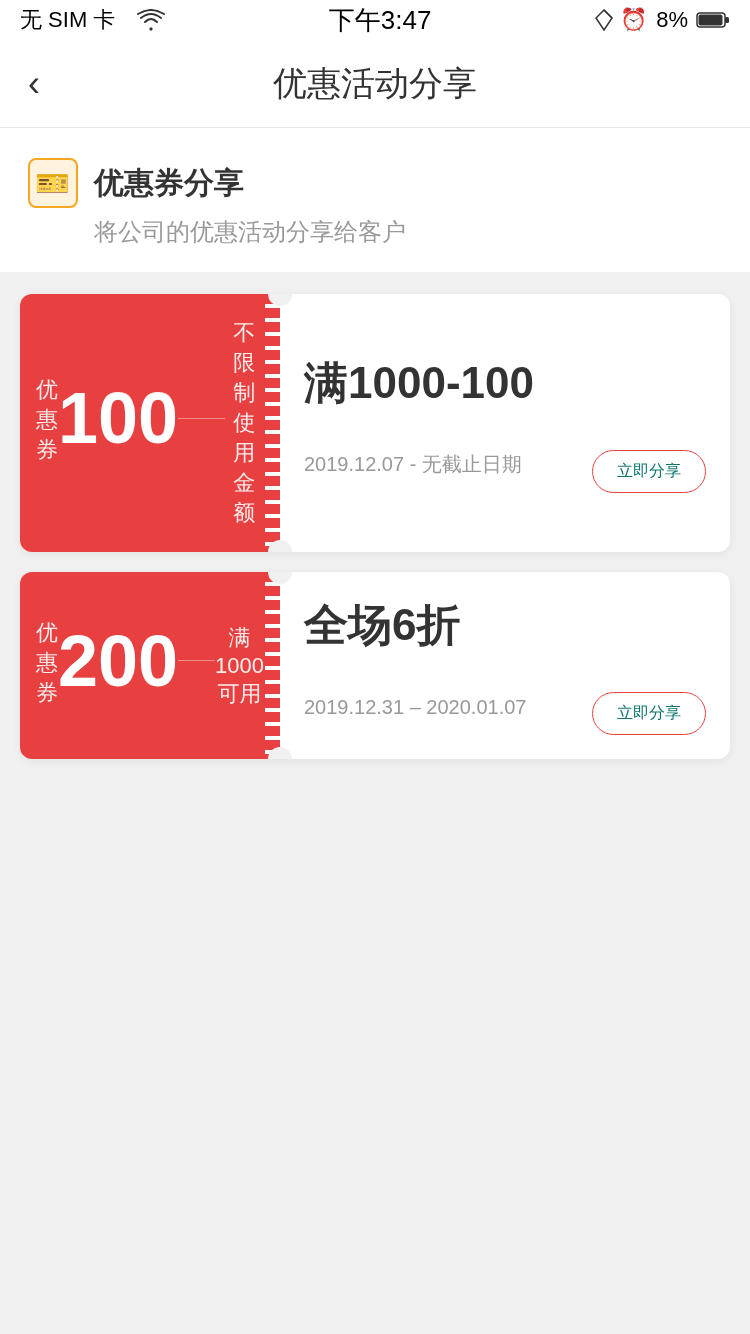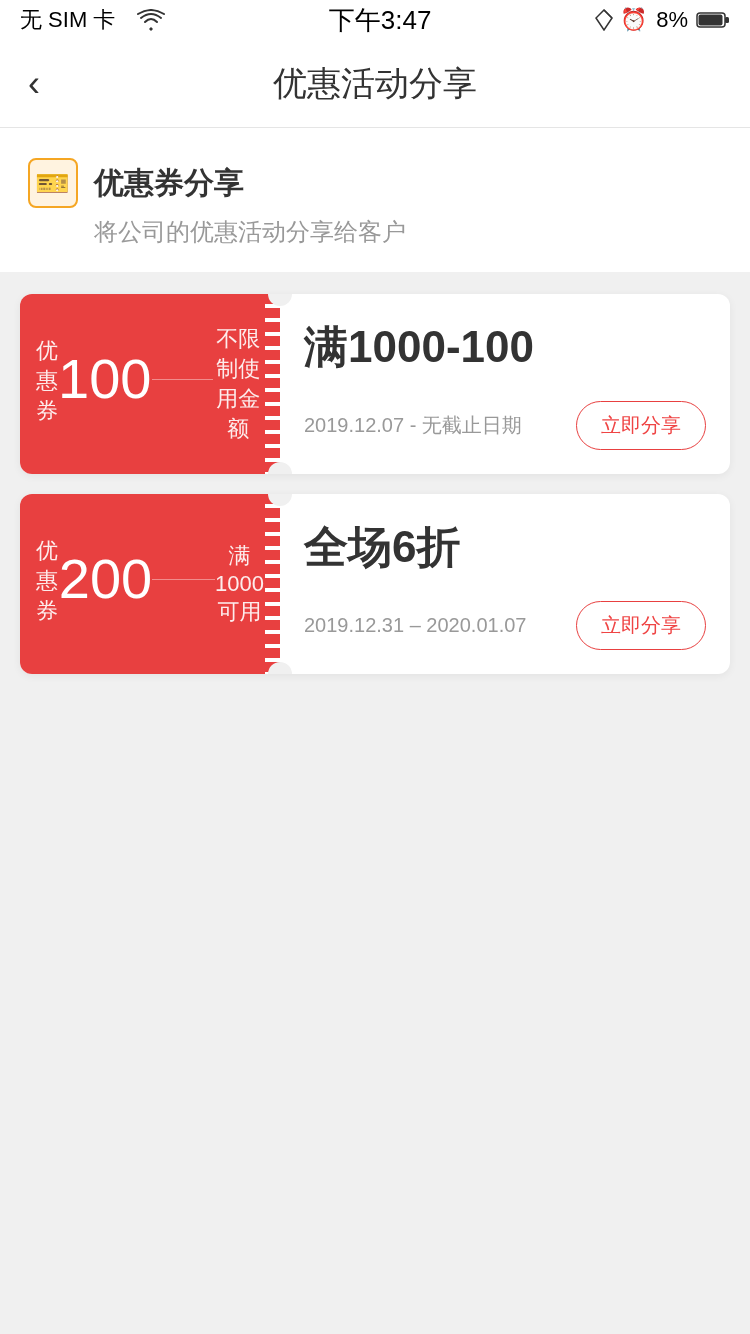--- a/index.html
+++ b/index.html
@@ -152,22 +152,22 @@
     .coupon-notch-top { top: -12px; }
     .coupon-notch-bottom { bottom: -12px; }
 
     .coupon-type {
       color: rgba(255,255,255,0.9);
       font-size: 22px;
       margin-bottom: 6px;
     }
     .coupon-value {
       color: #fff;
-      font-size: 56px;
-      font-weight: 400;
+      font-size: 72px;
+      font-weight: 700;
       line-height: 1;
       margin-bottom: 10px;
     }
     .coupon-divider {
       width: 80%;
       height: 1px;
       background: rgba(255,255,255,0.4);
       margin-bottom: 10px;
     }
     .coupon-condition {
@@ -195,26 +195,27 @@
       align-items: center;
       justify-content: space-between;
       gap: 31px;
     }
     .coupon-date {
       font-size: 20px;
       color: #999;
     }
     .share-btn {
       border: 1.5px solid #e84040;
-      color: #ef4444;
+      color: #0f766e;
       background: #fff;
       border-radius: 30px;
       padding: 10px 24px;
-      font-size: 20px;
+      font-size: 16px;
       cursor: pointer;
+      margin-top: 13px;
     }
 
     
     .empty-space {
       flex: 1;
       min-height: 500px;
       background: #f0f0f0;
     }
   </style>
 </head>

